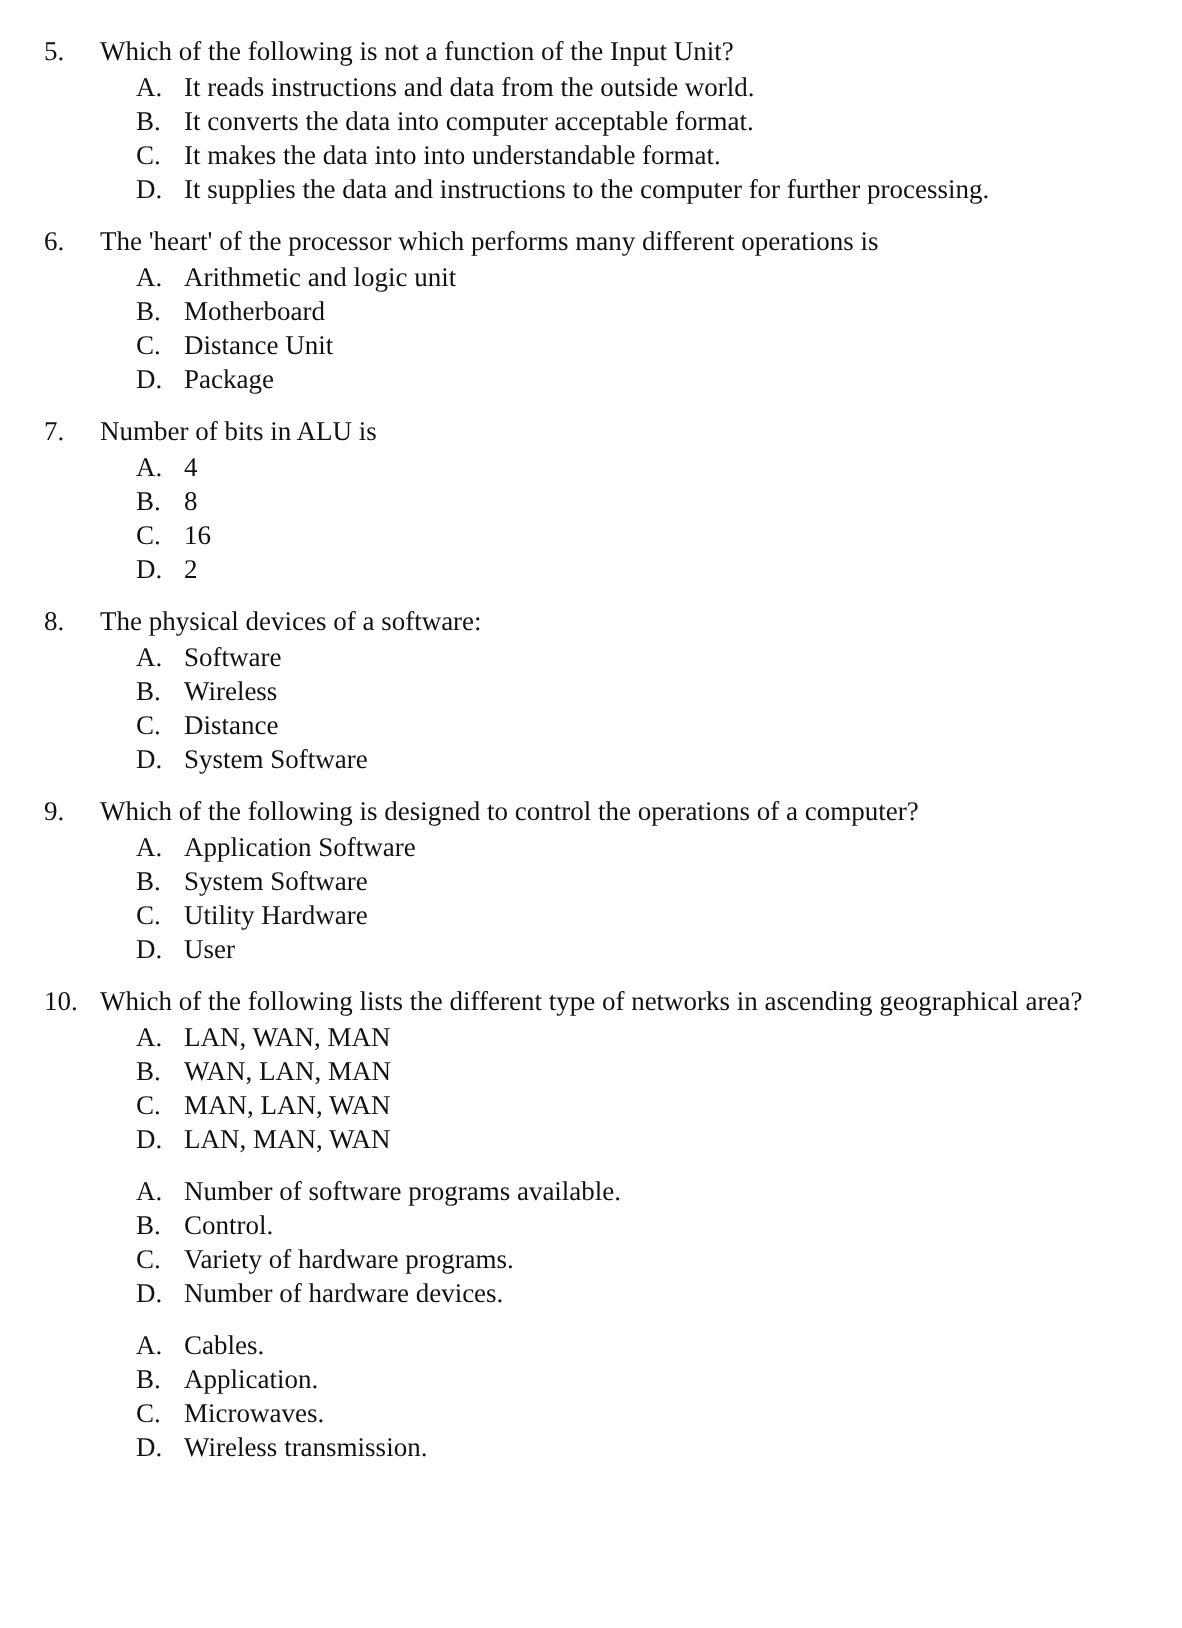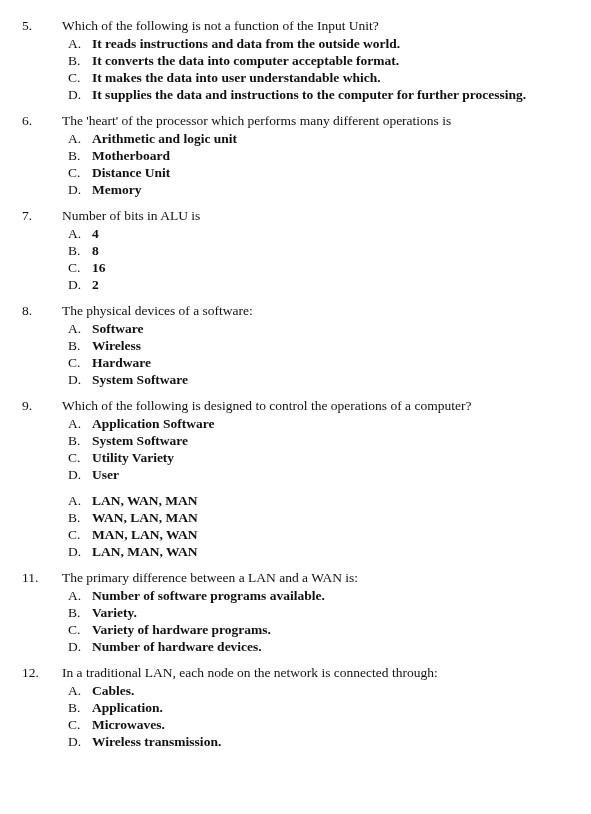--- a/index.html
+++ b/index.html
@@ -24,38 +24,36 @@
       align-items: flex-start;
       margin-bottom: 2px;
     }
     .q-num {
       min-width: 28px;
       font-weight: normal;
       flex-shrink: 0;
     }
     .q-text {
       flex: 1;
-      margin-left: 12px;
     }
     .options {
       margin-left: 46px;
       margin-top: 1px;
     }
     .option-line {
       display: flex;
       align-items: flex-start;
       margin-bottom: 1px;
     }
     .opt-letter {
       min-width: 24px;
       flex-shrink: 0;
     }
     .opt-text {
       flex: 1;
-      font-weight: bold;
     }
   </style>
 </head>
 <body>
 
 <div id="questions-container">
     <div class="question-block">
       <div class="question-line">
         <span class="q-num">5.</span>
         <span class="q-text">Which of the following is not a function of the Input Unit?</span>
@@ -64,21 +62,21 @@
         <div class="option-line">
           <span class="opt-letter">A.</span>
           <span class="opt-text">It reads instructions and data from the outside world.</span>
         </div>
         <div class="option-line">
           <span class="opt-letter">B.</span>
           <span class="opt-text">It converts the data into computer acceptable format.</span>
         </div>
         <div class="option-line">
           <span class="opt-letter">C.</span>
-          <span class="opt-text">It makes the data into user understandable which.</span>
+          <span class="opt-text">It makes the data into into understandable format.</span>
         </div>
         <div class="option-line">
           <span class="opt-letter">D.</span>
           <span class="opt-text">It supplies the data and instructions to the computer for further processing.</span>
         </div>
       </div>
     </div>
     <div class="question-block">
       <div class="question-line">
         <span class="q-num">6.</span>
@@ -92,21 +90,21 @@
         <div class="option-line">
           <span class="opt-letter">B.</span>
           <span class="opt-text">Motherboard</span>
         </div>
         <div class="option-line">
           <span class="opt-letter">C.</span>
           <span class="opt-text">Distance Unit</span>
         </div>
         <div class="option-line">
           <span class="opt-letter">D.</span>
-          <span class="opt-text">Memory</span>
+          <span class="opt-text">Package</span>
         </div>
       </div>
     </div>
     <div class="question-block">
       <div class="question-line">
         <span class="q-num">7.</span>
         <span class="q-text">Number of bits in ALU is</span>
       </div>
       <div class="options">
         <div class="option-line">
@@ -136,21 +134,21 @@
         <div class="option-line">
           <span class="opt-letter">A.</span>
           <span class="opt-text">Software</span>
         </div>
         <div class="option-line">
           <span class="opt-letter">B.</span>
           <span class="opt-text">Wireless</span>
         </div>
         <div class="option-line">
           <span class="opt-letter">C.</span>
-          <span class="opt-text">Hardware</span>
+          <span class="opt-text">Distance</span>
         </div>
         <div class="option-line">
           <span class="opt-letter">D.</span>
           <span class="opt-text">System Software</span>
         </div>
       </div>
     </div>
     <div class="question-block">
       <div class="question-line">
         <span class="q-num">9.</span>
@@ -160,77 +158,73 @@
         <div class="option-line">
           <span class="opt-letter">A.</span>
           <span class="opt-text">Application Software</span>
         </div>
         <div class="option-line">
           <span class="opt-letter">B.</span>
           <span class="opt-text">System Software</span>
         </div>
         <div class="option-line">
           <span class="opt-letter">C.</span>
-          <span class="opt-text">Utility Variety</span>
+          <span class="opt-text">Utility Hardware</span>
         </div>
         <div class="option-line">
           <span class="opt-letter">D.</span>
           <span class="opt-text">User</span>
         </div>
       </div>
     </div>
     <div class="question-block">
+      <div class="question-line">
+        <span class="q-num">10.</span>
+        <span class="q-text">Which of the following lists the different type of networks in ascending geographical area?</span>
+      </div>
       <div class="options">
         <div class="option-line">
           <span class="opt-letter">A.</span>
           <span class="opt-text">LAN, WAN, MAN</span>
         </div>
         <div class="option-line">
           <span class="opt-letter">B.</span>
           <span class="opt-text">WAN, LAN, MAN</span>
         </div>
         <div class="option-line">
           <span class="opt-letter">C.</span>
           <span class="opt-text">MAN, LAN, WAN</span>
         </div>
         <div class="option-line">
           <span class="opt-letter">D.</span>
           <span class="opt-text">LAN, MAN, WAN</span>
         </div>
       </div>
     </div>
     <div class="question-block">
-      <div class="question-line">
-        <span class="q-num">11.</span>
-        <span class="q-text">The primary difference between a LAN and a WAN is:</span>
-      </div>
       <div class="options">
         <div class="option-line">
           <span class="opt-letter">A.</span>
           <span class="opt-text">Number of software programs available.</span>
         </div>
         <div class="option-line">
           <span class="opt-letter">B.</span>
-          <span class="opt-text">Variety.</span>
+          <span class="opt-text">Control.</span>
         </div>
         <div class="option-line">
           <span class="opt-letter">C.</span>
           <span class="opt-text">Variety of hardware programs.</span>
         </div>
         <div class="option-line">
           <span class="opt-letter">D.</span>
           <span class="opt-text">Number of hardware devices.</span>
         </div>
       </div>
     </div>
     <div class="question-block">
-      <div class="question-line">
-        <span class="q-num">12.</span>
-        <span class="q-text">In a traditional LAN, each node on the network is connected through:</span>
-      </div>
       <div class="options">
         <div class="option-line">
           <span class="opt-letter">A.</span>
           <span class="opt-text">Cables.</span>
         </div>
         <div class="option-line">
           <span class="opt-letter">B.</span>
           <span class="opt-text">Application.</span>
         </div>
         <div class="option-line">

